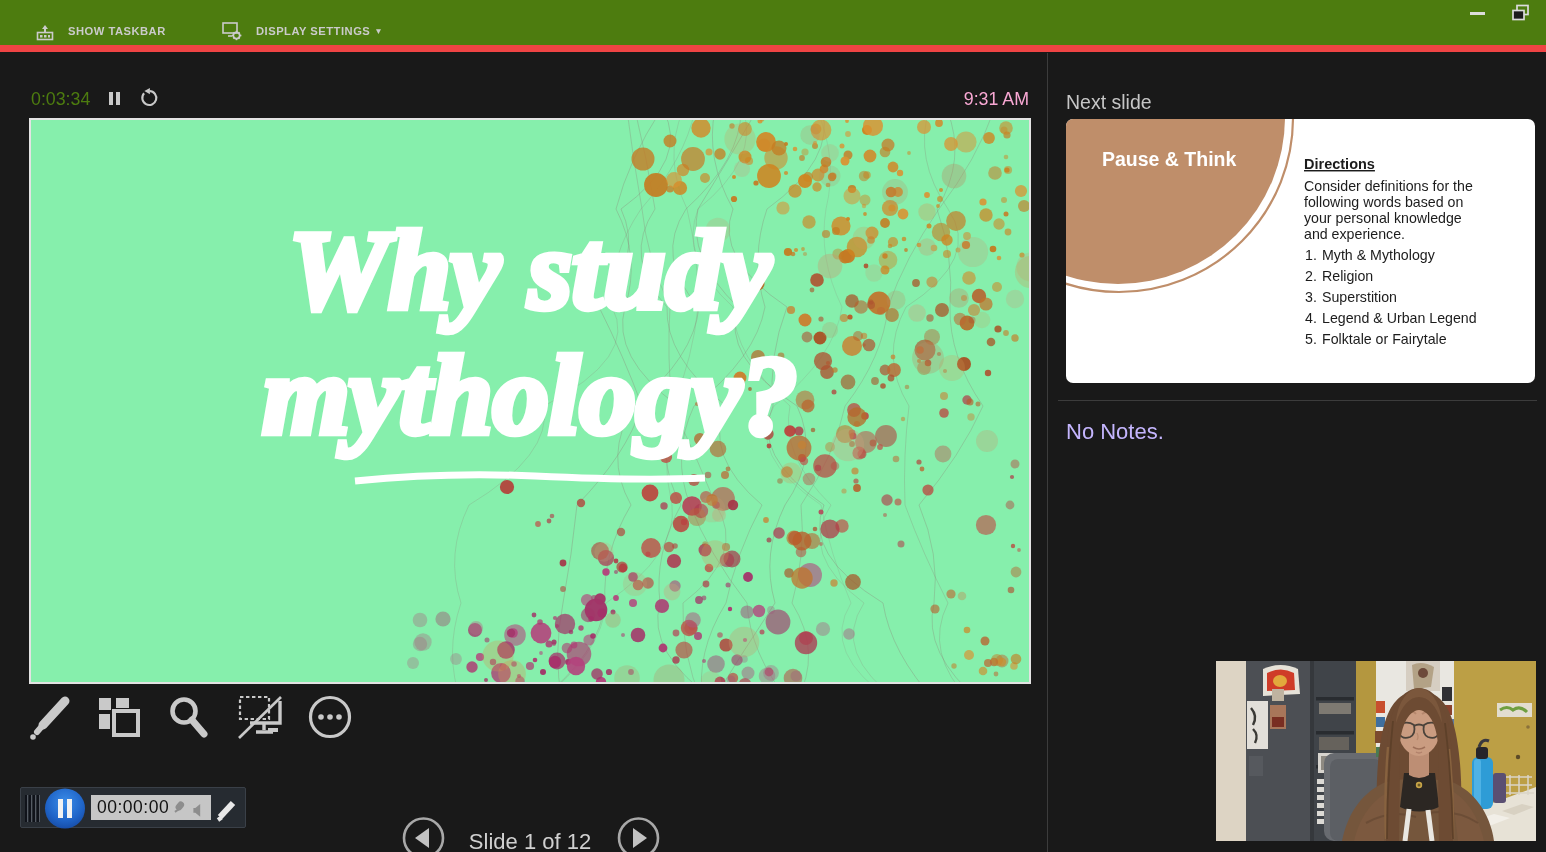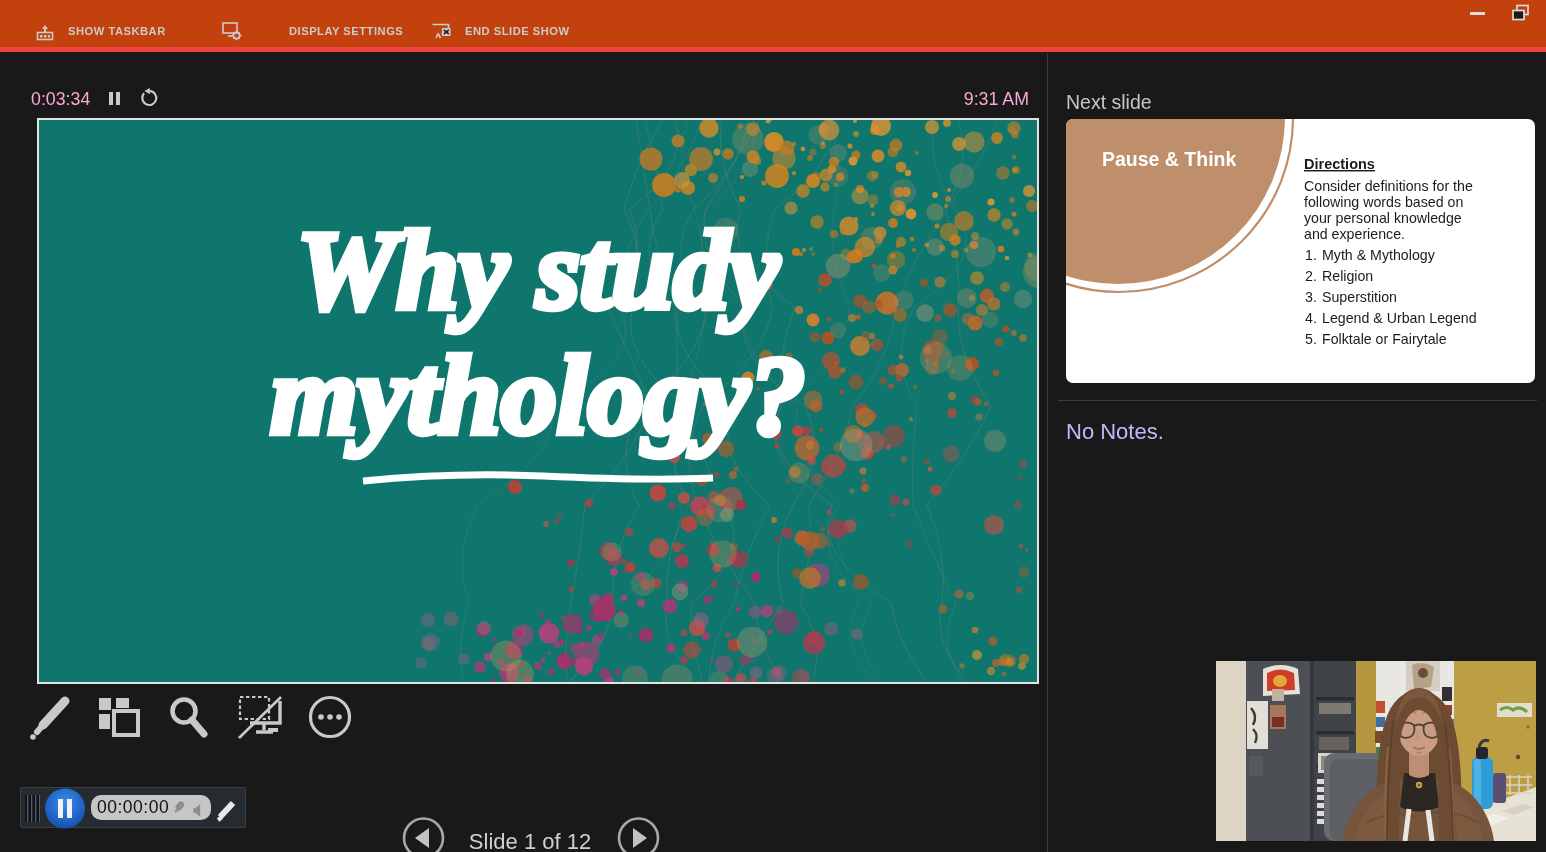--- a/index.html
+++ b/index.html
@@ -1,85 +1,76 @@
 <!DOCTYPE html>
 <html><head>
 <meta charset="utf-8">
 <style>
   * { margin:0; padding:0; box-sizing:border-box; }
   html,body { width:1546px; height:852px; overflow:hidden; background:#191919;
     font-family:"Liberation Sans", sans-serif; }
   .abs { position:absolute; }
   #topbar { position:absolute; left:0; top:0; width:1546px; height:52px;
-    background:#c2410c; border-bottom:5px solid #ef4444; }
+    background:#4d7c0f; border-bottom:7px solid #ef4444; }
   .tbtn { position:absolute; top:5px; height:52px; display:flex; align-items:center;
     color:#cbcbcb; font-size:11.2px; font-weight:bold; letter-spacing:0.5px; }
   .ticon { margin-right:12px; }
 </style>
 </head>
 <body>
 
 <div id="topbar">
   <div class="tbtn" style="left:34px;">
     <svg class="ticon" width="22" height="24" viewBox="0 0 22 24">
       <path d="M8 10 L11 6 L14 10 Z" fill="#cbcbcb"></path>
       <rect x="10" y="9" width="2" height="4" fill="#cbcbcb"></rect>
       <rect x="3.5" y="13.5" width="15" height="7" fill="none" stroke="#cbcbcb" stroke-width="1.6"></rect>
       <rect x="6" y="16" width="2.5" height="2.5" fill="#cbcbcb"></rect>
       <rect x="10" y="16" width="2.5" height="2.5" fill="#cbcbcb"></rect>
       <rect x="14" y="16" width="2" height="2.5" fill="#cbcbcb"></rect>
     </svg>
     <span>SHOW TASKBAR</span>
   </div>
-  <div class="tbtn" style="left:220px;gap:33px;">
+  <div class="tbtn" style="left:220px;">
     <svg class="ticon" width="24" height="26" viewBox="0 0 24 26">
       <rect x="3" y="5" width="14" height="10" fill="none" stroke="#cbcbcb" stroke-width="1.6"></rect>
       <path d="M8 18 L12 18" stroke="#cbcbcb" stroke-width="1.6"></path>
       <circle cx="16.5" cy="17.5" r="3.2" fill="none" stroke="#cbcbcb" stroke-width="1.7"></circle>
       <g stroke="#cbcbcb" stroke-width="1.6">
         <path d="M16.5 12.8 v2"></path>
           <path d="M16.5 20.2 v2"></path>
         <path d="M12 17.5 h1.6"></path>
           <path d="M19.6 17.5 h1.8"></path>
         <path d="M13.4 14.4 l1.4 1.4"></path>
           <path d="M18.2 19.2 l1.4 1.4"></path>
         <path d="M19.6 14.4 l-1.4 1.4"></path>
           <path d="M14.8 19.2 l-1.4 1.4"></path>
       </g>
     </svg>
     <span>DISPLAY SETTINGS</span>
     <span style="font-size:8.5px; margin-left:4px; color:#cbcbcb;">▼</span>
   </div>
-  <div class="tbtn" style="left:429px;">
-    <svg class="ticon" width="24" height="24" viewBox="0 0 24 24">
-      <path d="M3.5 5.5 h16 v9 h-7" fill="none" stroke="#cbcbcb" stroke-width="1.7"></path>
-      <path d="M9 14.5 L7 19 M9 14.5 L11.5 19" stroke="#cbcbcb" stroke-width="1.6"></path>
-      <rect x="13" y="9" width="8.5" height="8" fill="#cbcbcb"></rect>
-      <path d="M14.8 10.8 l5 4.4 M19.8 10.8 l-5 4.4" stroke="#1c1c1c" stroke-width="1.6"></path>
-    </svg>
-    <span>END SLIDE SHOW</span>
-  </div>
 
   <div class="abs" style="left:1470px; top:12px; width:15px; height:3px; background:#dcdcdc;"></div>
   <svg class="abs" style="left:1510px; top:3px;" width="22" height="20" viewBox="0 0 22 20">
     <rect x="7" y="2.5" width="11" height="9" fill="none" stroke="#dcdcdc" stroke-width="1.7"></rect>
     <rect x="3" y="7.5" width="11" height="9" fill="#1c1c1c" stroke="#dcdcdc" stroke-width="1.7"></rect>
   </svg>
 </div>
 
-<div class="abs" style="left:31px; top:89px; color:#f9a8d4; font-size:17.8px;">0:03:34</div>
+<div class="abs" style="left:31px; top:89px; color:#4d7c0f; font-size:17.8px;">0:03:34</div>
 <div class="abs" style="left:109px; top:92px; width:4px; height:13px; background:#c9c9c9;"></div>
 <div class="abs" style="left:116px; top:92px; width:4px; height:13px; background:#c9c9c9;"></div>
 <svg class="abs" style="left:139px; top:88px;" width="21" height="22" viewBox="0 0 21 22">
   <path d="M 5.1 5.3 A 7 7 0 1 0 10.5 3" fill="none" stroke="#c9c9c9" stroke-width="2.1"></path>
   <path d="M 10.9 0 L 10.9 6.2 L 5.4 3.1 Z" fill="#c9c9c9"></path>
 </svg>
 <div class="abs" style="left:959px; top:89px; width:70px; text-align:right; color:#f9a8d4; font-size:17.8px;">9:31 AM</div>
 
-<div class="abs" style="left:29px; top:118px; width:1002px; height:566px; background:#0f766e; border:2px solid #e3e3e3;margin-left:8px;">
+<div class="abs" style="left:29px; top:118px; width:1002px; height:566px; background:#86efac; border:2px solid #e3e3e3;">
   <svg width="998" height="562" viewBox="0 0 998 562" style="display:block">
     <path d="M710,-10 Q710,39 655,89 Q623,138 668,187 Q663,237 603,286 Q572,335 600,385 Q571,434 574,483 Q569,533 507,582" fill="none" stroke="#8a8274" stroke-width="1" opacity="0.33"></path>
 <path d="M630,-10 Q598,39 585,89 Q610,138 594,187 Q580,237 647,286 Q622,335 650,385 Q623,434 629,483 Q615,533 686,582" fill="none" stroke="#8a8274" stroke-width="1" opacity="0.33"></path>
 <path d="M652,-10 Q632,39 656,89 Q668,138 667,187 Q662,237 642,286 Q629,335 641,385 Q647,434 575,483 Q571,533 508,582" fill="none" stroke="#8a8274" stroke-width="1" opacity="0.23"></path>
 <path d="M898,-10 Q883,39 917,89 Q951,138 875,187 Q848,237 878,286 Q872,335 874,385 Q892,434 917,483 Q892,533 940,582" fill="none" stroke="#8a8274" stroke-width="1" opacity="0.27"></path>
 <path d="M596,-10 Q602,39 611,89 Q616,138 639,187 Q636,237 641,286 Q665,335 685,385 Q716,434 652,483 Q650,533 671,582" fill="none" stroke="#8a8274" stroke-width="1" opacity="0.30"></path>
 <path d="M604,-10 Q616,39 624,89 Q591,138 636,187 Q634,237 695,286 Q672,335 731,385 Q705,434 695,483 Q664,533 672,582" fill="none" stroke="#8a8274" stroke-width="1" opacity="0.32"></path>
 <path d="M632,-10 Q659,39 590,89 Q613,138 568,187 Q593,237 611,286 Q595,335 546,385 Q541,434 532,483 Q522,533 531,582" fill="none" stroke="#8a8274" stroke-width="1" opacity="0.34"></path>
 <path d="M963,-10 Q946,39 908,89 Q874,138 857,187 Q852,237 814,286 Q804,335 770,385 Q775,434 761,483 Q792,533 765,582" fill="none" stroke="#8a8274" stroke-width="1" opacity="0.30"></path>
 <path d="M786,-10 Q807,39 795,89 Q787,138 811,187 Q804,237 743,286 Q715,335 790,385 Q799,434 820,483 Q789,533 863,582" fill="none" stroke="#8a8274" stroke-width="1" opacity="0.19"></path>
@@ -642,21 +633,21 @@
       <radialGradient id="bluegrad" cx="50%" cy="35%" r="75%">
         <stop offset="0%" stop-color="#3b8de8"></stop>
         <stop offset="60%" stop-color="#1f64c8"></stop>
         <stop offset="100%" stop-color="#14449b"></stop>
       </radialGradient>
     </defs>
     <circle cx="21" cy="20.5" r="20" fill="url(#bluegrad)"></circle>
     <rect x="14" y="11" width="5" height="19" fill="#f2f2f2"></rect>
     <rect x="23" y="11" width="5" height="19" fill="#f2f2f2"></rect>
   </svg>
-  <div class="abs" style="left:70px; top:7px; width:120px; height:25px; background:#c6c6c6; border-radius:10px; display:flex; align-items:center;">
+  <div class="abs" style="left:70px; top:7px; width:120px; height:25px; background:#c6c6c6; border-radius:0; display:flex; align-items:center;">
     <span style="color:#111; font-size:17.5px; margin-left:6px; letter-spacing:0.5px;">00:00:00</span>
     <svg width="40" height="20" viewBox="0 0 40 20" style="margin-left:3px;">
       <g fill="#8d8d8d">
         <path d="M8 3 a3.4 3.4 0 0 1 3.4 3.4 l0 3 a3.4 3.4 0 0 1 -6.8 0 l0 -3 A3.4 3.4 0 0 1 8 3 Z" transform="rotate(40 8 8)"></path>
         <path d="M3 14 l6 -4" stroke="#8d8d8d" stroke-width="2"></path>
         <path d="M24 10 l5 -4 v13 l-5 -4 Z M22 10 h3 v5 h-3 Z"></path>
       </g>
     </svg>
   </div>
   <svg class="abs" style="left:194px; top:8px;" width="26" height="26" viewBox="0 0 26 26">

